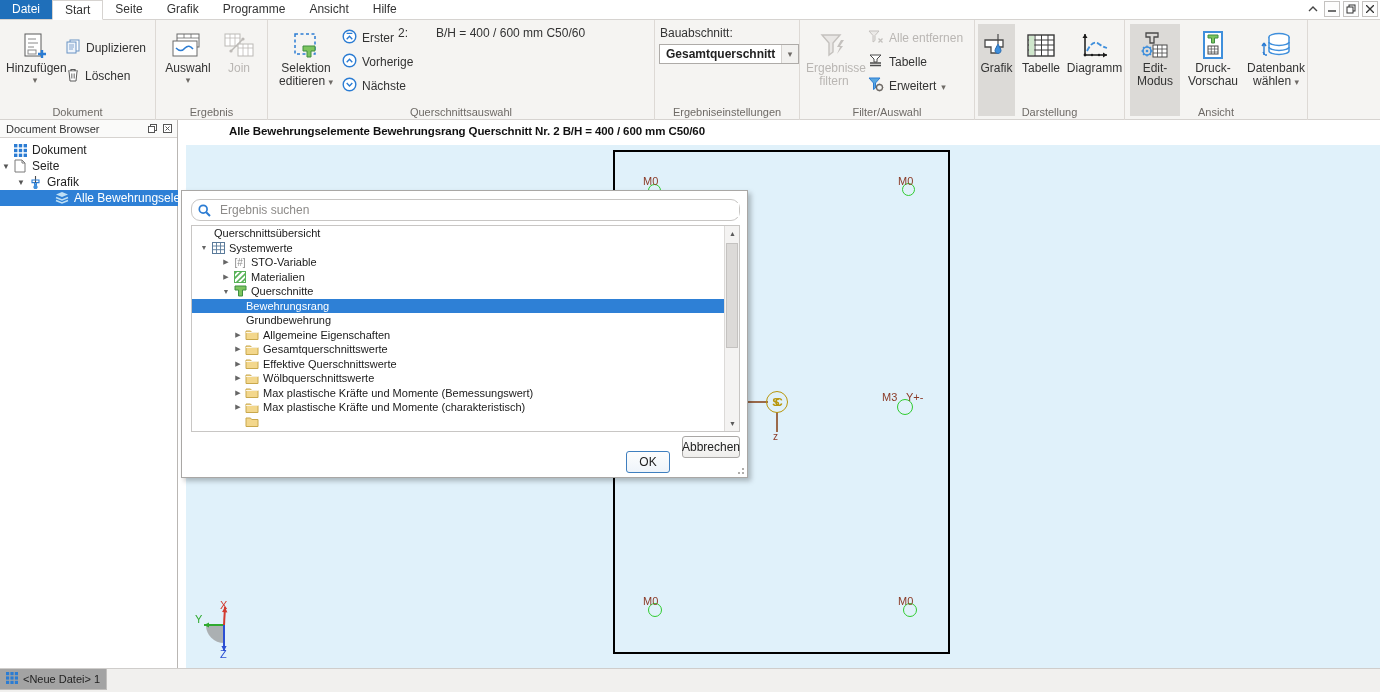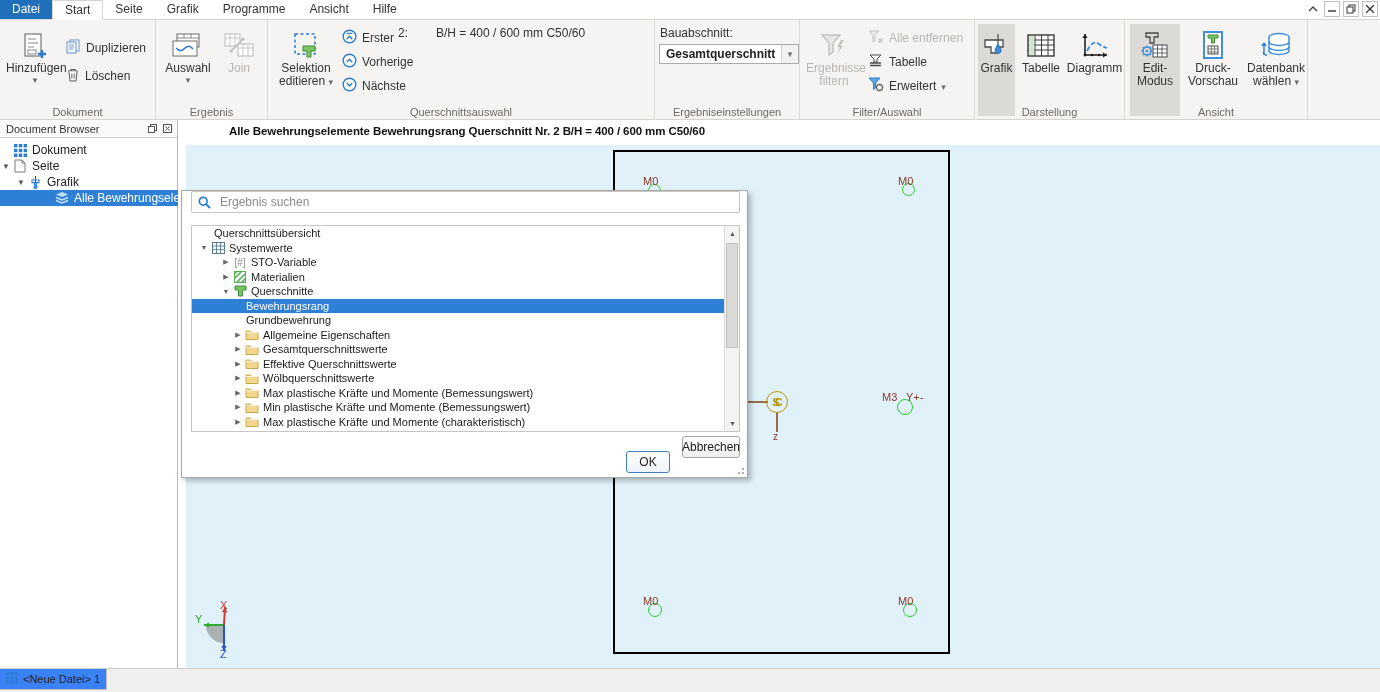--- a/index.html
+++ b/index.html
@@ -48,41 +48,41 @@
   .xsection { position:absolute; left:427px; top:5px; width:337px; height:504px; border:2px solid #000; }
   .rebar { position:absolute; border:1.6px solid #2fcc2f; border-radius:50%; background:transparent; }
   .rlabel { position:absolute; font-size:11px; color:#8b3a26; white-space:nowrap; }
   .sc-circle { position:absolute; width:22px; height:22px; border:1.5px solid #b8960b; border-radius:50%; display:flex; align-items:center; justify-content:center; color:#b8960b; font-size:11px; font-weight:bold; letter-spacing:-5px; text-indent:-4px; }
   .hline { position:absolute; height:1.5px; background:#9b6a4a; }
   .vline { position:absolute; width:1.5px; background:#9b6a4a; }
   .arrow-left { position:absolute; width:0; height:0; border-top:3px solid transparent; border-bottom:3px solid transparent; border-right:6px solid #9b6a4a; }
 
   
   .dialog { position:absolute; left:3px; top:70px; width:567px; height:288px; background:#fff; border:1px solid #a9a7a5; box-shadow:3px 3px 5px rgba(0,0,0,0.25); z-index:20; }
-  .search { position:absolute; left:9px; top:0; width:549px; height:22px; border:1px solid #c8c6c4; border-radius:1px; display:flex; align-items:center; }
+  .search { position:absolute; left:9px; top:8px; width:549px; height:22px; border:1px solid #c8c6c4; border-radius:9px; display:flex; align-items:center; }
   .search input { border:none; outline:none; flex:1; font-size:12px; font-family:"Liberation Sans",sans-serif; color:#333; padding-left:4px; }
   .search input::placeholder { color:#8d8b89; }
   .search .sicon { width:24px; display:flex; justify-content:center; }
   .listbox { position:absolute; left:9px; top:34px; width:549px; height:207px; border:1px solid #c8c6c4; overflow:hidden; background:#fff; }
   .lrow { position:relative; height:14.5px; display:flex; align-items:center; font-size:11px; color:#1a1a1a; white-space:nowrap; }
   .lrow .arr { width:12px; flex:0 0 12px; text-align:center; font-size:7px; color:#666; }
   .lrow .licon { width:16px; flex:0 0 16px; display:flex; justify-content:center; margin-right:3px; }
   .lrow.sel { background:#2e80d6; color:#fff; }
   .scroll { position:absolute; right:0; top:0; width:15px; height:205px; background:#f4f3f2; border-left:1px solid #dcdad8; }
   .sarr { position:absolute; left:0; width:15px; height:15px; display:flex; align-items:center; justify-content:center; font-size:7px; color:#5a5a5a; background:#f4f3f2; }
   .sthumb { position:absolute; left:1px; width:12px; background:#dcdad8; border:1px solid #c4c2c0; }
   .dbtn { position:absolute; height:22px; font-size:12px; color:#222; display:flex; align-items:center; justify-content:center; border-radius:3px; cursor:default; }
   .dbtn.ok { border:1px solid #3f7fbf; background:linear-gradient(#fdfdfd,#eef4fa); }
   .dbtn.cancel { border:1px solid #a9a7a5; background:linear-gradient(#fdfdfd,#efeeec); }
   .grip { position:absolute; right:3px; bottom:3px; width:8px; height:8px; }
   .grip i { position:absolute; width:2px; height:2px; background:#b0aeac; }
 
   
   .statusbar { position:absolute; left:0; top:668px; width:1380px; height:24px; background:#f1f0ee; border-top:1px solid #cfcdcb; }
-  .stab { position:absolute; left:0; top:0; width:107px; height:21px; background:#3b82f6; border-right:1px solid #c0bebc; border-bottom:1px solid #c0bebc; display:flex; align-items:center; gap:5px; padding-left:6px; font-size:11px; color:#222; }
+  .stab { position:absolute; left:0; top:0; width:107px; height:21px; background:#a3a3a3; border-right:1px solid #c0bebc; border-bottom:1px solid #c0bebc; display:flex; align-items:center; gap:5px; padding-left:6px; font-size:11px; color:#222; }
 </style>
 </head>
 <body>
 
 <div class="app">
 
   <div class="tabrow">
     <div class="tab datei">Datei</div>
     <div class="tab active">Start</div>
     <div class="tab">Seite</div>
@@ -577,30 +577,20 @@
           <span>Max plastische Kräfte und Momente (Bemessungswert)</span>
         </div>
         <div class="lrow" style="padding-left:40px">
           <span class="arr">▶</span>
           <span class="licon">
             <svg width="14" height="11" viewBox="0 0 14 11">
                 <path d="M1 2 h4.5 l1.2 1.5 H13 v7 H1 z" fill="#f3d78c" stroke="#c9a84c"></path>
                 <path d="M1 3.5 h12" stroke="#fff" stroke-width=".8"></path>
               </svg>
           </span>
-          <span>Min plastische Kräfte und Momente (Bemessungswert)</span>
-        </div>
-        <div class="lrow" style="padding-left:40px">
-          <span class="arr">▶</span>
-          <span class="licon">
-            <svg width="14" height="11" viewBox="0 0 14 11">
-                <path d="M1 2 h4.5 l1.2 1.5 H13 v7 H1 z" fill="#f3d78c" stroke="#c9a84c"></path>
-                <path d="M1 3.5 h12" stroke="#fff" stroke-width=".8"></path>
-              </svg>
-          </span>
           <span>Max plastische Kräfte und Momente (charakteristisch)</span>
         </div>
         <div class="lrow" style="padding-left:40px">
           <span class="arr"></span>
           <span class="licon">
             <svg width="14" height="11" viewBox="0 0 14 11">
                 <path d="M1 2 h4.5 l1.2 1.5 H13 v7 H1 z" fill="#f3d78c" stroke="#c9a84c"></path>
               </svg>
           </span>
         </div>

